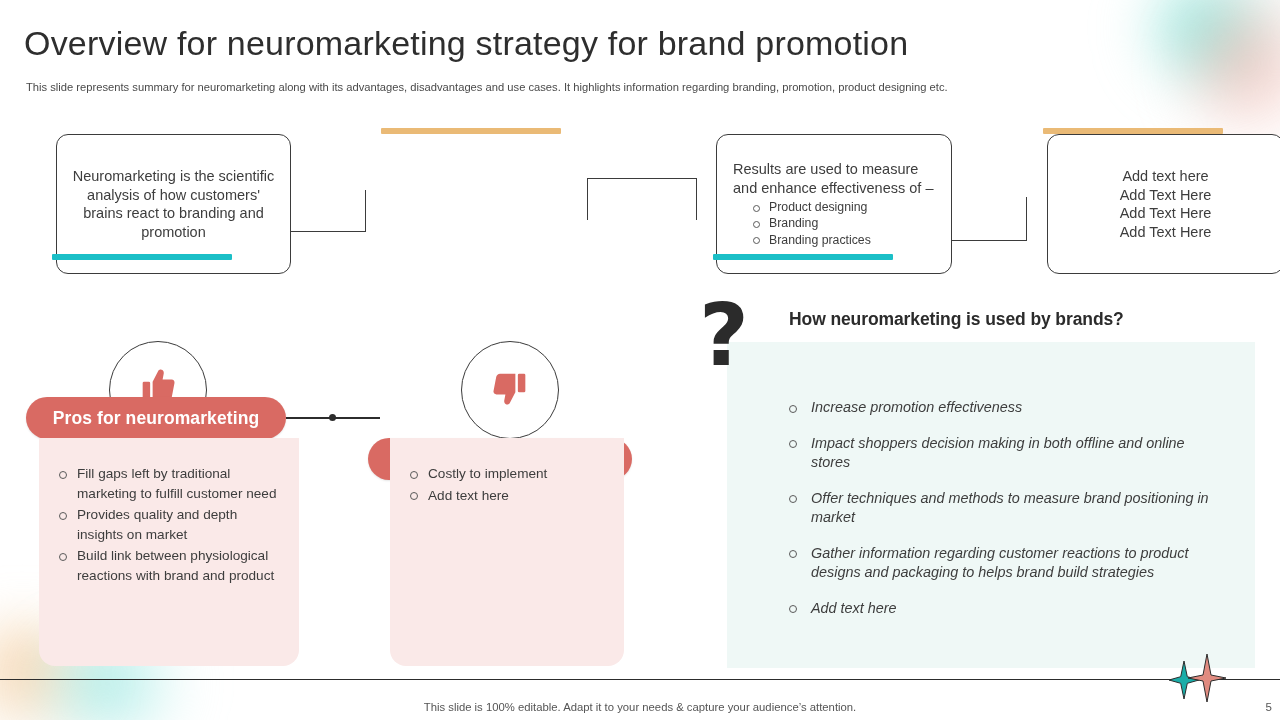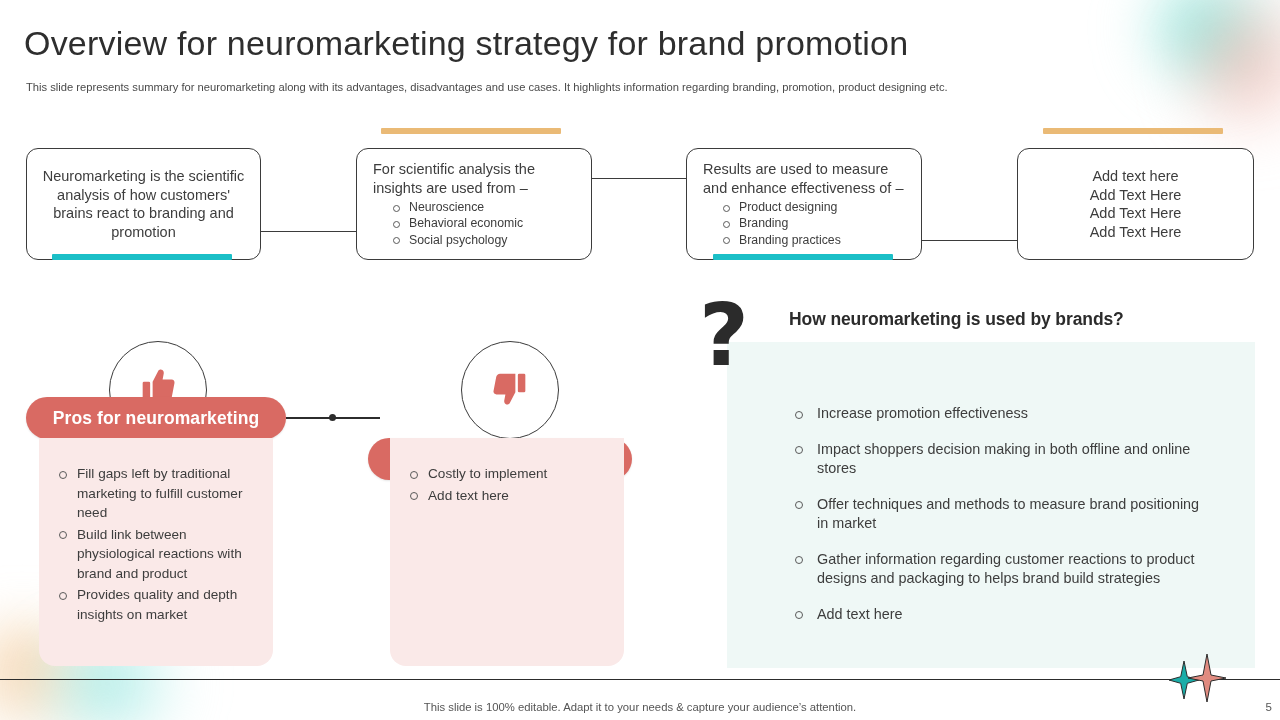--- a/index.html
+++ b/index.html
@@ -30,24 +30,24 @@
     font-size:34px;line-height:40px;font-weight:400;
     color:#2e2e2e;letter-spacing:.2px;white-space:nowrap;
   }
   .subtitle{
     position:absolute;left:26px;top:80px;width:1100px;
     font-size:11.2px;line-height:14px;color:#4a4a4a;
   }
 
   
   .flowbox{
-    position:absolute;top:148px;height:112px;
+    position:absolute;top:134px;height:140px;
     border:1.3px solid #3b3b3b;border-radius:12px;
     background:#fff;box-sizing:border-box;
-    display:flex;align-items:center;
+    display:flex;align-items:center;margin-left:30px;
   }
   .flowbox .inner{width:100%;padding:0 10px;box-sizing:border-box;}
   .fb-centered{text-align:center;font-size:14.5px;line-height:18.5px;color:#3d3d3d;}
   .fb-head{font-size:14.5px;line-height:18.5px;color:#3d3d3d;padding-left:6px;}
   .fb-list{margin:2px 0 0 0;padding:0;list-style:none;}
   .fb-list li{
     font-size:12.3px;line-height:16.3px;color:#3d3d3d;
     padding-left:42px;position:relative;
   }
   .fb-list li::before{
@@ -104,21 +104,21 @@
     color:#2b2b2b;font-family:"DejaVu Sans", sans-serif;
   }
   .q-heading{
     position:absolute;left:777px;top:309px;
     font-size:17.5px;font-weight:bold;color:#2b2b2b;letter-spacing:-.1px;margin-left:12px;
   }
   .q-panel{
     position:absolute;left:727px;top:342px;width:528px;height:326px;
     background:#eff8f6;
   }
-  .q-list{margin:18px;padding:44px 28px 0 46px;list-style:none;}
+  .q-list{margin:12px;padding:44px 28px 0 46px;list-style:none;font-style:italic;}
   .q-list li{
     font-size:14.4px;line-height:19.5px;color:#3d3d3d;
     padding-left:26px;position:relative;margin-bottom:16px;
   }
   .q-list li::before{
     content:"";position:absolute;left:4px;top:6.5px;
     width:6px;height:6px;border:1px solid #5a5a5a;border-radius:50%;
   }
 
   
@@ -147,30 +147,20 @@
   <div class="elbow" style="left:587px;top:178px;width:110px;height:42px;border-bottom:none;"></div>
   <div class="elbow" style="left:917px;top:197px;width:110px;height:44px;border-top:none;"></div>
 
   <div class="flowbox" id="box1">
     <div class="inner">
       <div class="fb-centered">Neuromarketing is the scientific analysis of how customers' brains react to branding and promotion</div>
     </div>
   </div>
   <div class="bar bar-teal" style="left:52px;top:254px;width:180px;"></div>
 
-  <div class="flowbox" id="box2">
-    <div class="inner">
-      <div class="fb-head">For scientific analysis the insights are used from –</div>
-      <ul class="fb-list">
-        <li>Neuroscience</li>
-        <li>Behavioral  economic</li>
-        <li>Social psychology</li>
-      </ul>
-    </div>
-  </div>
   <div class="bar bar-tan" style="left:381px;top:128px;width:180px;"></div>
 
   <div class="flowbox" id="box3">
     <div class="inner">
       <div class="fb-head">Results are used to measure and enhance effectiveness of –</div>
       <ul class="fb-list">
         <li>Product designing</li>
         <li>Branding</li>
         <li>Branding practices</li>
       </ul>
@@ -192,25 +182,25 @@
   <div class="pc-dot" style="left:329px;top:414px;"></div>
 
   <div class="pc-panel">
     <div class="pc-circle" style="left:109px;top:341px;">
       <svg width="46" height="46" viewBox="0 0 24 24" style="margin-top:-6px;">
         <path d="M9.2 9.2 L12.1 3.6 C12.5 2.8 13.6 2.6 14.3 3.1 C14.9 3.5 15.1 4.2 15 4.9 L14.4 8.1 L19.1 8.1 C20.1 8.1 20.8 9.0 20.6 9.9 L19.2 17.2 C19.0 18.2 18.2 18.9 17.2 18.9 L9.2 18.9 Z" fill="#d96a63"></path>
         <rect x="4.0" y="9.2" width="3.9" height="9.7" rx="0.7" fill="#d96a63"></rect>
       </svg>
     </div>
     <div class="pc-pill" style="left:26px;top:397px;width:260px;">Pros for neuromarketing</div>
-    <div class="pc-body" style="left:39px;top:438px;width:234px;height:228px;">
+    <div class="pc-body" style="left:39px;top:438px;width:260px;height:228px;">
       <ul class="pc-list">
         <li>Fill gaps left by traditional marketing to fulfill customer need</li>
+        <li>Provides quality and depth insights on market</li>
         <li>Build link between physiological reactions with brand and product</li>
-        <li>Provides quality and depth insights on market</li>
       </ul>
     </div>
   </div>
 
   <div class="pc-panel">
     <div class="pc-circle" style="left:461px;top:341px;">
       <svg width="46" height="46" viewBox="0 0 24 24" style="margin-top:-6px;">
         <path d="M14.8 14.8 L11.9 20.4 C11.5 21.2 10.4 21.4 9.7 20.9 C9.1 20.5 8.9 19.8 9.0 19.1 L9.6 15.9 L4.9 15.9 C3.9 15.9 3.2 15.0 3.4 14.1 L4.8 6.8 C5.0 5.8 5.8 5.1 6.8 5.1 L14.8 5.1 Z" fill="#d96a63"></path>
         <rect x="16.1" y="5.1" width="3.9" height="9.7" rx="0.7" fill="#d96a63"></rect>
       </svg>

